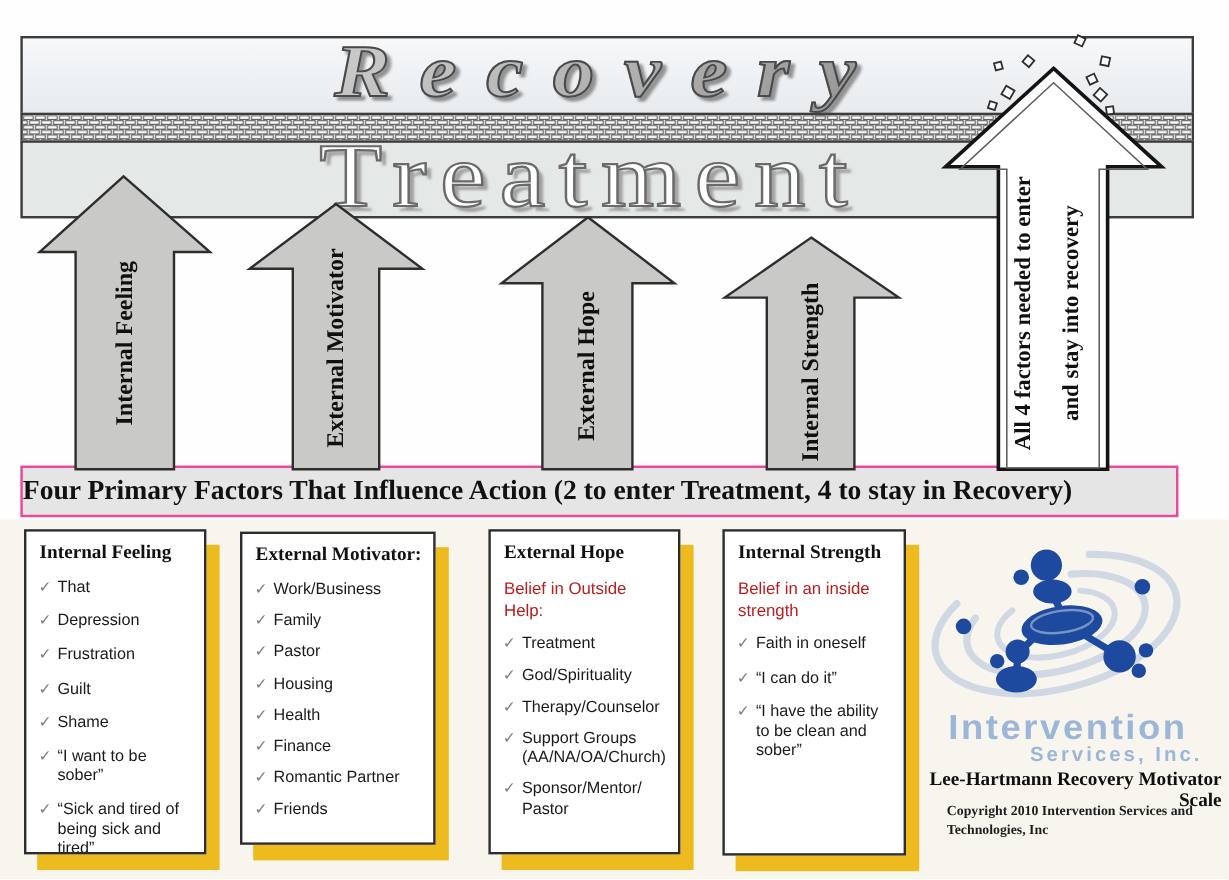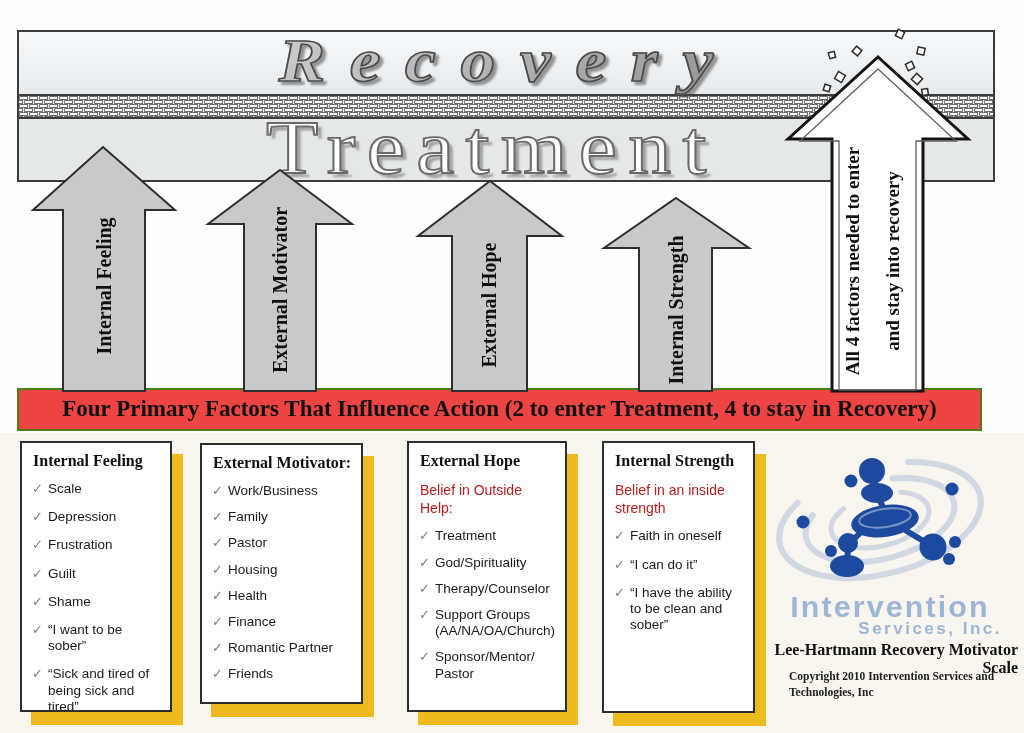--- a/index.html
+++ b/index.html
@@ -21,22 +21,22 @@
     -webkit-text-stroke:1.6px #4a4a4a;
     transform:scaleX(1.12);transform-origin:48% 50%;
     filter:drop-shadow(3px 3px 1px rgba(70,70,70,.55));white-space:nowrap;}
   .treatment-title{left:17px;top:110px;width:940px;height:76px;line-height:74px;text-align:center;
     font-family:"Liberation Serif",serif;font-weight:normal;font-size:76px;letter-spacing:10px;
     color:#fff;-webkit-text-stroke:1.8px #6a6a6a;
     transform:scaleX(1.13);transform-origin:46% 50%;
     text-shadow:4px 4px 2px #a2a2a2;white-space:nowrap;}
 
   
-  .banner{left:17px;top:388px;width:965px;height:43px;box-sizing:border-box;background:#ef4444;
-    border:2px solid #4d7c0f;text-align:center;line-height:38px;
+  .banner{left:17px;top:388px;width:965px;height:43px;box-sizing:border-box;background:#e5e5e5;
+    border:2px solid #ec4899;line-height:38px;
     font-family:"Liberation Serif",serif;font-weight:bold;font-size:23px;color:#111;}
 
   
   .overlay{left:0;top:0;width:1024px;height:733px;pointer-events:none;}
 
   .vlabel{position:absolute;width:260px;height:24px;line-height:24px;text-align:center;
     font-family:"Liberation Serif",serif;font-weight:bold;font-size:20px;color:#101010;
     transform:rotate(-90deg);white-space:nowrap;}
   .blabel{position:absolute;width:300px;height:22px;line-height:22px;text-align:center;
     font-family:"Liberation Serif",serif;font-weight:bold;font-size:19px;color:#101010;
@@ -116,21 +116,21 @@
   <div class="vlabel" style="left:150px;top:278px;">External Motivator</div>
   <div class="vlabel" style="left:359px;top:293px;">External Hope</div>
   <div class="vlabel" style="left:546px;top:298px;">Internal Strength</div>
   <div class="blabel" style="left:703px;top:250px;">All 4 factors needed to enter</div>
   <div class="blabel" style="left:743px;top:250px;">and stay into recovery</div>
 
   <div class="fbox" style="left:20px;top:441px;width:152px;height:271px;">
     <h3>Internal Feeling</h3>
     <div class="item">
         <span class="check">✓</span>
-        <span>Scale</span>
+        <span>That</span>
       </div>
     <div class="item">
         <span class="check">✓</span>
         <span>Depression</span>
       </div>
     <div class="item">
         <span class="check">✓</span>
         <span>Frustration</span>
       </div>
     <div class="item">

